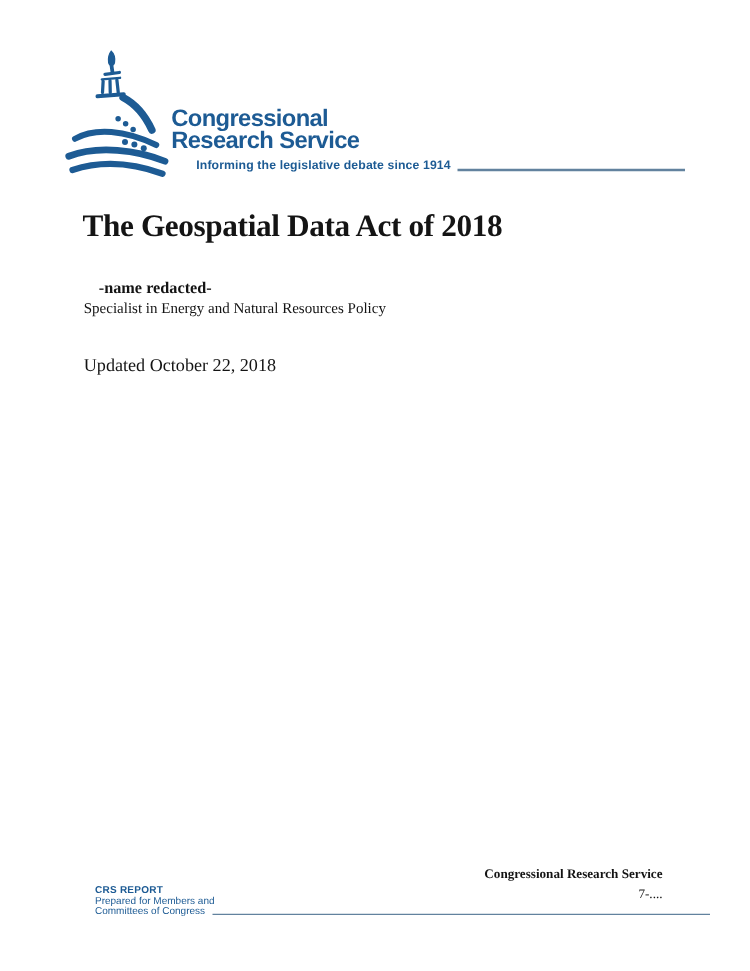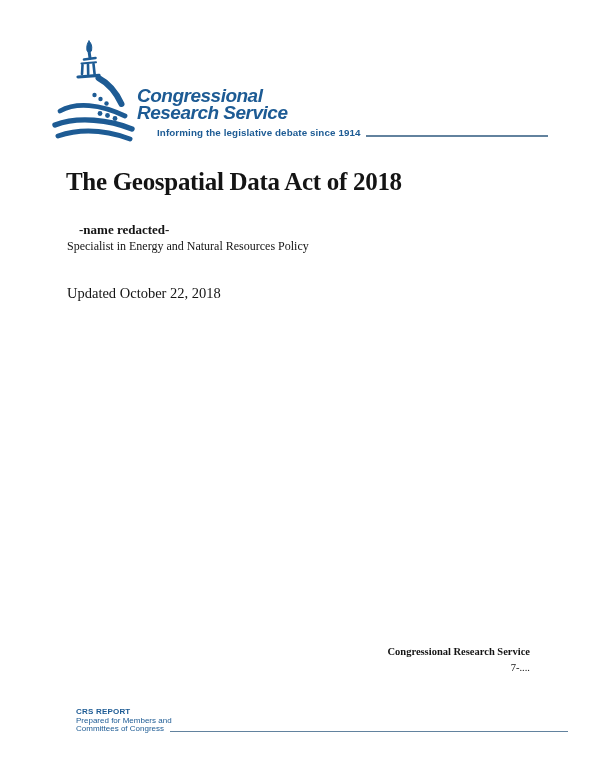--- a/index.html
+++ b/index.html
@@ -6,21 +6,21 @@
   .page {
     position:relative; width:600px; height:777px; background:#ffffff;
     font-family:"Liberation Serif", serif; overflow:hidden;
   }
 
   
   .dome-icon { position:absolute; left:48px; top:38px; width:110px; height:112px; }
   .logo-text {
     position:absolute; left:137px; top:88px;
     color:#1D5B94; font-family:"Liberation Sans", sans-serif;
-    font-style:italic; font-weight:bold; font-size:19px;
+    font-weight:bold; font-size:19px;
     line-height:16.5px; letter-spacing:-0.5px; white-space:nowrap;
   }
   .tagline-row { position:absolute; left:145px; top:127px; width:403px; display:flex; }
   .tagline {
     color:#1D5B94; font-family:"Liberation Sans", sans-serif;
     font-weight:bold; font-size:9.8px; white-space:nowrap; letter-spacing:0.1px;margin-left:12px;
   }
   .header-rule { flex:1; height:1.8px; background:#62829E; align-self:flex-end; margin-left:5px; margin-bottom:1px; }
 
   
@@ -30,21 +30,21 @@
   }
   .author-name { position:absolute; left:67px; top:222px; font-size:13px; font-weight:bold; color:#141414;margin-left:12px; }
   .author-role { position:absolute; left:67px; top:239px; font-size:12px; color:#141414; white-space:nowrap; }
   .updated     { position:absolute; left:67px; top:285px; font-size:14.5px; color:#141414; }
 
   
   .footer-right {
     position:absolute; right:70px; top:644px; text-align:right;
     font-size:10.5px; line-height:15.7px; color:#141414;
   }
-  .footer-right .org { font-weight:bold; }
+  .footer-right .org { font-weight:bold;margin-top:48px; }
 
   
   .footer-left {
     position:absolute; left:56px; top:708px; width:492px;
     color:#1D5B94; font-family:"Liberation Sans", sans-serif;
     font-size:8px; line-height:8.6px;margin-left:20px;
   }
   .footer-left .report-type { font-weight:bold; letter-spacing:0.2px; }
   .line3-row { display:flex; align-items:flex-end; }
   .line3-row span { white-space:nowrap; }

